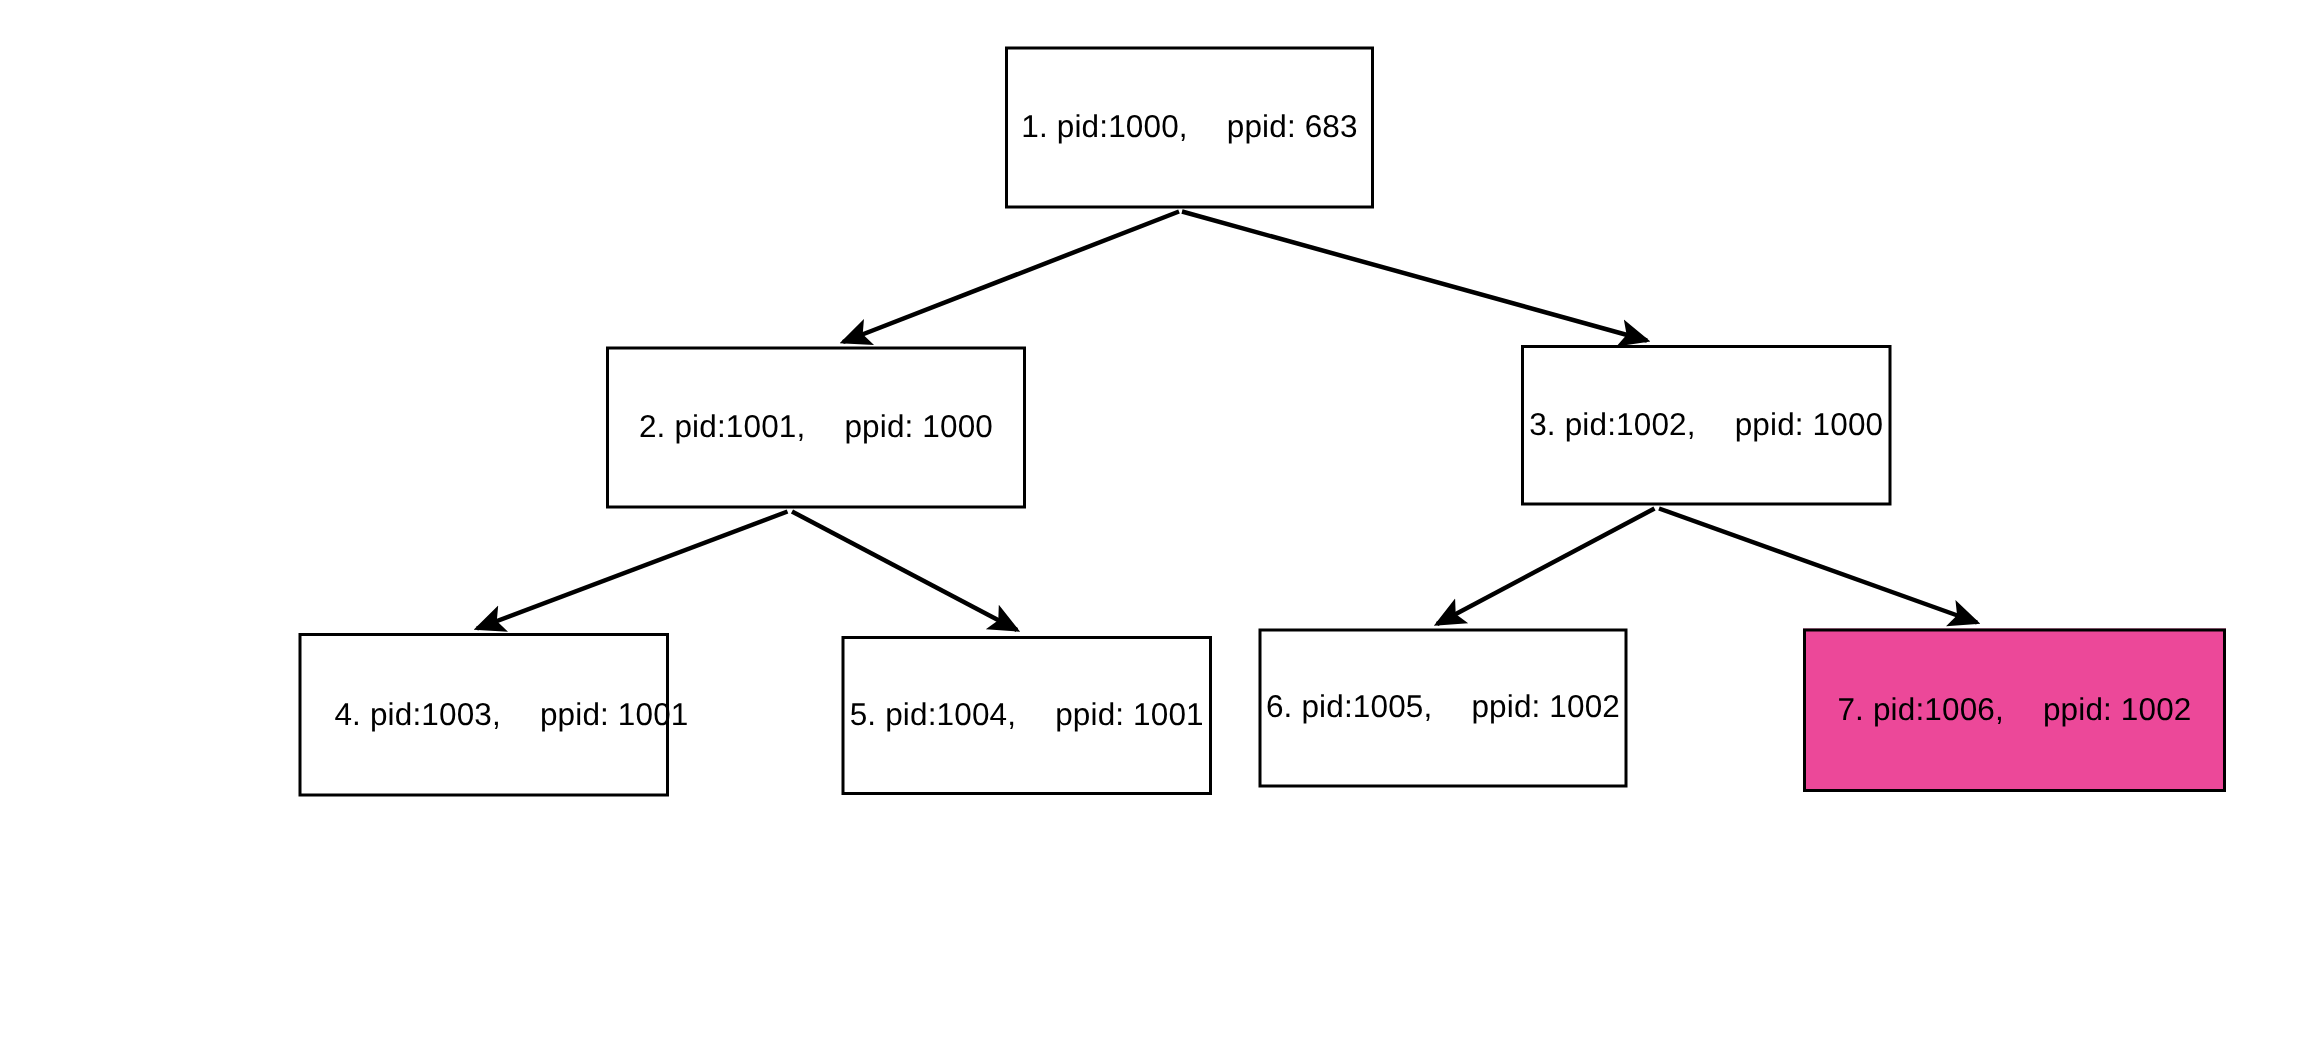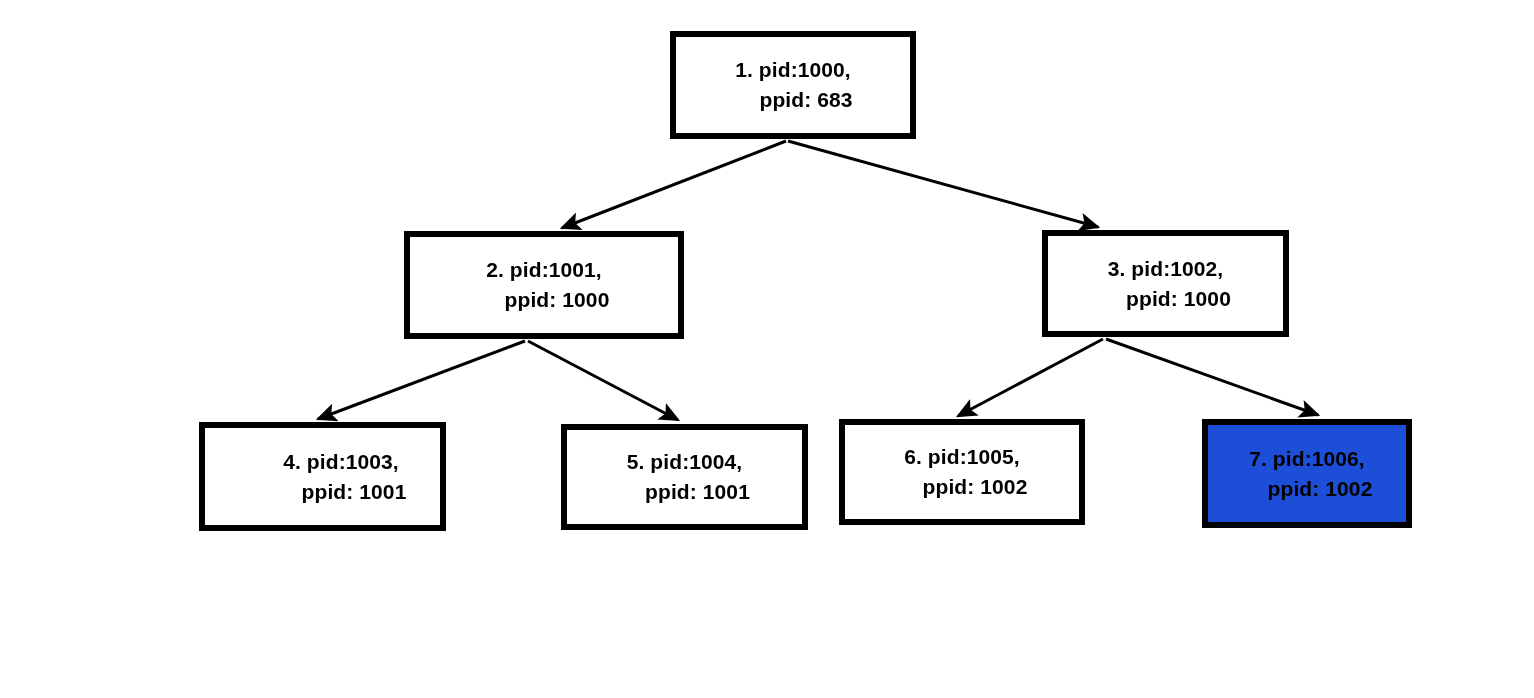--- a/index.html
+++ b/index.html
@@ -22,27 +22,26 @@
     left: 0;
     top: 0;
     width: 1534px;
     height: 698px;
     pointer-events: none;
   }
   .node {
     position: absolute;
     box-sizing: border-box;
     background: #ffffff;
-    border: 6px solid #0f172a;
+    border: 2px solid #0f172a;
     display: flex;
-    flex-direction: column;
+    flex-direction: row;
     align-items: center;
     justify-content: center;
     z-index: 2;
-    font-weight: bold;
   }
   .node-text {
     display: block;
     text-align: left;
     color: #000000;
     font-size: 21px;
     line-height: 1.42;
     letter-spacing: 0.1px;
     white-space: pre;
   }
@@ -73,35 +72,35 @@
 
   <div id="node-layer">
       <div class="node" style="left: 670px; top: 31px; width: 246px; height: 108px; border-color: rgb(0, 0, 0); background: rgb(255, 255, 255);">
         <span class="node-text" style="color: rgb(0, 0, 0);">1. pid:1000,</span>
         <span class="node-text node-line-2" style="color: rgb(0, 0, 0);">ppid: 683</span>
       </div>
       <div class="node" style="left: 404px; top: 231px; width: 280px; height: 108px; border-color: rgb(0, 0, 0); background: rgb(255, 255, 255);">
         <span class="node-text" style="color: rgb(0, 0, 0);">2. pid:1001,</span>
         <span class="node-text node-line-2" style="color: rgb(0, 0, 0);">ppid: 1000</span>
       </div>
-      <div class="node" style="left: 1042px; top: 230px; width: 247px; height: 107px; border-color: rgb(0, 0, 0); background: rgb(255, 255, 255);">
+      <div class="node" style="left: 1014px; top: 230px; width: 247px; height: 107px; border-color: rgb(0, 0, 0); background: rgb(255, 255, 255);">
         <span class="node-text" style="color: rgb(0, 0, 0);">3. pid:1002,</span>
         <span class="node-text node-line-2" style="color: rgb(0, 0, 0);">ppid: 1000</span>
       </div>
       <div class="node" style="left: 199px; top: 422px; width: 247px; height: 109px; border-color: rgb(0, 0, 0); background: rgb(255, 255, 255); padding-left: 37px;">
         <span class="node-text" style="color: rgb(0, 0, 0);">4. pid:1003,</span>
         <span class="node-text node-line-2" style="color: rgb(0, 0, 0);">ppid: 1001</span>
       </div>
       <div class="node" style="left: 561px; top: 424px; width: 247px; height: 106px; border-color: rgb(0, 0, 0); background: rgb(255, 255, 255);">
         <span class="node-text" style="color: rgb(0, 0, 0);">5. pid:1004,</span>
         <span class="node-text node-line-2" style="color: rgb(0, 0, 0);">ppid: 1001</span>
       </div>
       <div class="node" style="left: 839px; top: 419px; width: 246px; height: 106px; border-color: rgb(0, 0, 0); background: rgb(255, 255, 255);">
         <span class="node-text" style="color: rgb(0, 0, 0); text-align: center;">6. pid:1005,</span>
         <span class="node-text node-line-2" style="color: rgb(0, 0, 0);">ppid: 1002</span>
       </div>
-      <div class="node" style="left: 1202px; top: 419px; width: 210px; height: 109px; border-color: rgb(0, 0, 0); background: #1d4ed8;">
+      <div class="node" style="left: 1202px; top: 419px; width: 282px; height: 109px; border-color: rgb(0, 0, 0); background: #ec4899;">
         <span class="node-text" style="color: rgb(0, 0, 0);">7. pid:1006,</span>
         <span class="node-text node-line-2" style="color: rgb(0, 0, 0);">ppid: 1002</span>
       </div>
     </div>
 
 </div>
 
 </body></html>

